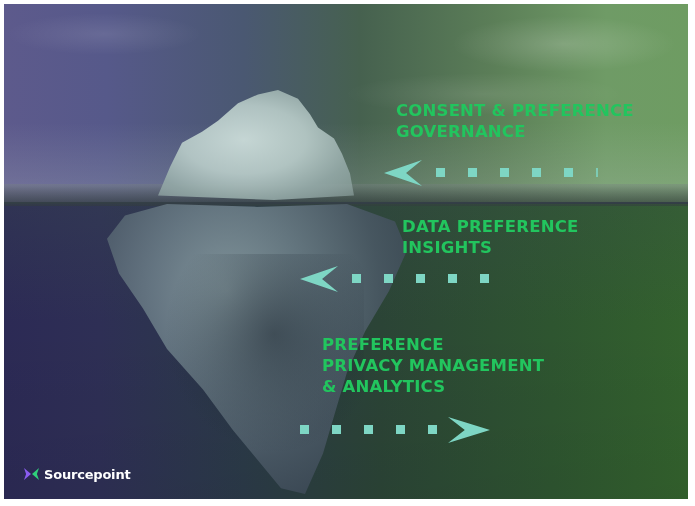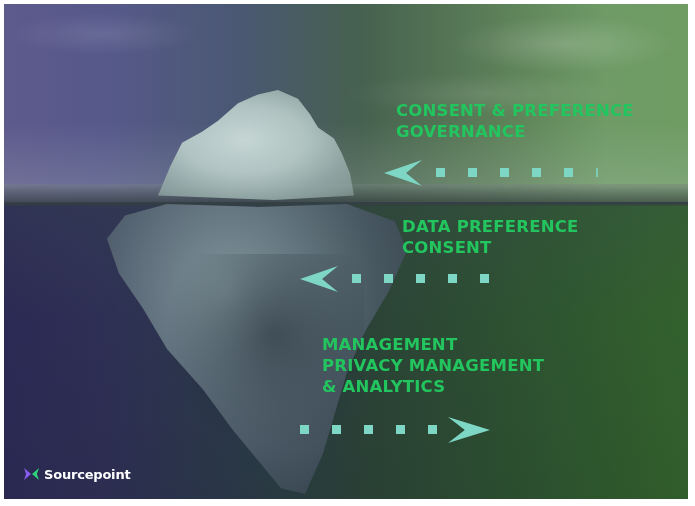--- a/index.html
+++ b/index.html
@@ -99,33 +99,33 @@
     <div class="dot" style="left:52px;"></div>
     <div class="dot" style="left:84px;"></div>
     <div class="dot" style="left:116px;"></div>
     <div class="dot" style="left:148px;"></div>
     <div class="dot" style="left:180px;"></div>
     <div class="tick" style="left:212px;"></div>
   </div>
 
   <div class="label" style="left:398px; top:212px;">
     <span>DATA PREFERENCE</span>
-    <span>CONSENT</span>
+    <span>INSIGHTS</span>
   </div>
   <div class="arrow-row" style="left:296px; top:262px; width:200px;">
     <div class="head-left" style="left:0;"></div>
     <div class="dot" style="left:52px;"></div>
     <div class="dot" style="left:84px;"></div>
     <div class="dot" style="left:116px;"></div>
     <div class="dot" style="left:148px;"></div>
     <div class="dot" style="left:180px;"></div>
   </div>
 
   <div class="label" style="left:318px; top:330px;">
-    <span>MANAGEMENT</span>
+    <span>PREFERENCE</span>
     <span>PRIVACY MANAGEMENT</span>
     <span>&amp; ANALYTICS</span>
   </div>
   <div class="arrow-row" style="left:294px; top:413px; width:200px;">
     <div class="dot" style="left:2px;"></div>
     <div class="dot" style="left:34px;"></div>
     <div class="dot" style="left:66px;"></div>
     <div class="dot" style="left:98px;"></div>
     <div class="dot" style="left:130px;"></div>
     <div class="head-right" style="left:150px;"></div>

